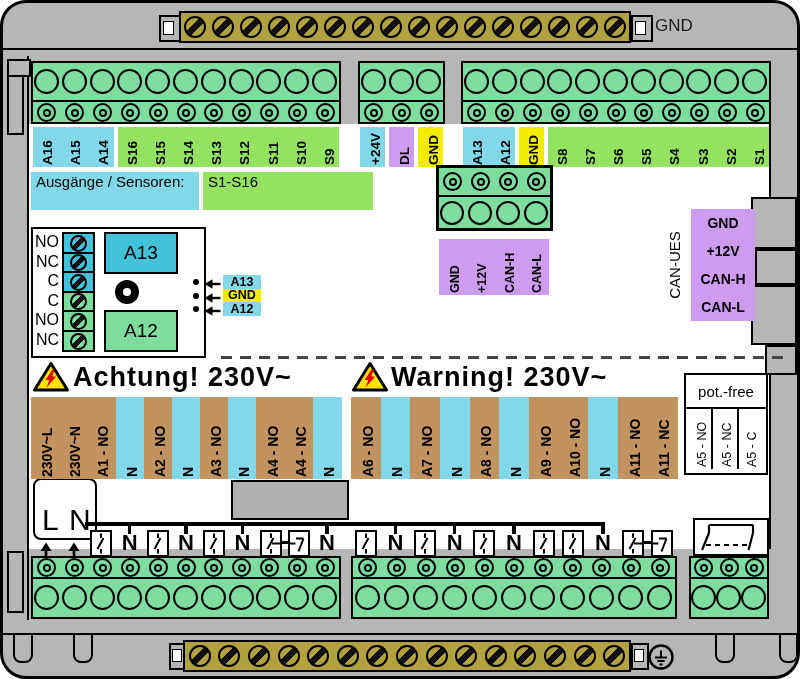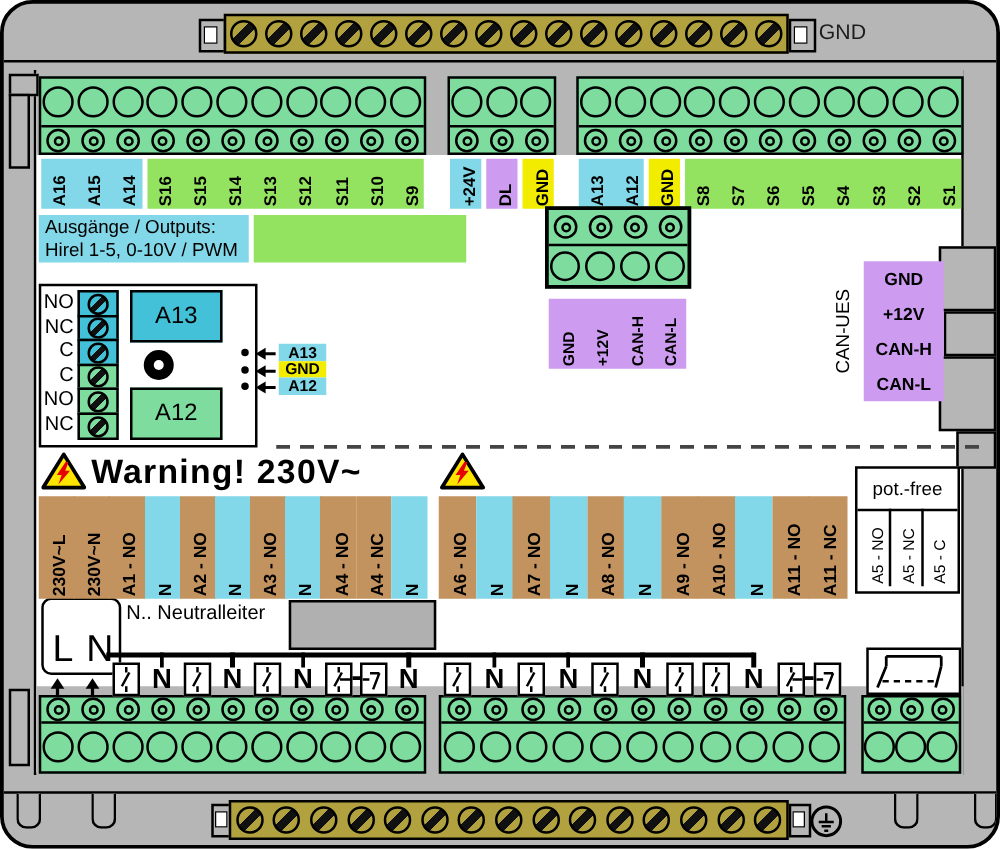--- a/index.html
+++ b/index.html
@@ -53,45 +53,46 @@
 
   <div class="abs tab" style="left:4px;top:56px;width:20px;height:14px;"></div>
   <div class="abs tab" style="left:4px;top:72px;width:13px;height:56px;"></div>
   <div class="abs tab" style="left:4px;top:548px;width:13px;height:58px;"></div>
   <div class="abs tab" style="left:748px;top:194px;width:42px;height:48px;"></div>
   <div class="abs tab" style="left:752px;top:246px;width:38px;height:32px;"></div>
   <div class="abs tab" style="left:748px;top:282px;width:42px;height:56px;"></div>
   <div class="abs tab" style="left:762px;top:342px;width:28px;height:26px;"></div>
 
   <div class="abs legend" style="left:28px;top:169px;width:168px;height:38px;background:var(--cyan);">
-    <div>Ausgänge / Outputs:</div>
-    <div>Hirel 1-5, 0-10V / PWM</div>
+    <div>Ausgänge / Sensoren:</div>
   </div>
   <div class="abs legend" style="left:200px;top:169px;width:170px;height:38px;background:var(--green-label);">
+    <div>S1-S16</div>
   </div>
 
   <div class="abs" style="left:28px;top:224px;width:171px;height:127px;border:2.5px solid #000;background:#fff;"></div>
 
   <div class="abs" style="left:688px;top:206px;width:64px;height:112px;background:var(--purple);"></div>
 
   <div class="abs" style="left:218px;top:353px;width:568px;height:3px;background:repeating-linear-gradient(90deg,#444 0 11px,transparent 11px 19px);"></div>
 
   <div class="abs" style="left:30px;top:358px;width:36px;height:31px;">
     <svg width="36" height="31" viewBox="0 0 36 31">
         <path d="M18 2.5 L34.5 29 H1.5 Z" style="fill:var(--warning-yellow)" stroke="#000" stroke-width="3" stroke-linejoin="round"></path>
         <path d="M19.5 8.5 L12.5 19 h3.8 l-2.6 7.5 L23 15.5 h-3.8 L21.8 8.5 Z" style="fill:var(--warning-red)"></path>
       </svg>
   </div>
-  <div class="abs bigwarn" style="left:70px;top:359px;">Warning! 230V~</div>
+  <div class="abs bigwarn" style="left:70px;top:359px;">Achtung! 230V~</div>
   <div class="abs" style="left:349px;top:358px;width:36px;height:31px;">
     <svg width="36" height="31" viewBox="0 0 36 31">
         <path d="M18 2.5 L34.5 29 H1.5 Z" style="fill:var(--warning-yellow)" stroke="#000" stroke-width="3" stroke-linejoin="round"></path>
         <path d="M19.5 8.5 L12.5 19 h3.8 l-2.6 7.5 L23 15.5 h-3.8 L21.8 8.5 Z" style="fill:var(--warning-red)"></path>
       </svg>
   </div>
+  <div class="abs bigwarn" style="left:388px;top:359px;">Warning! 230V~</div>
 
   <div class="abs" style="left:681px;top:370px;width:80px;height:98px;background:#fff;border:2px solid #000;">
     <div class="flexc" style="position:absolute;left:0;top:0;width:80px;height:32px;border-bottom:2px solid #000;font-size:15px;">pot.-free</div>
   </div>
 
   <div class="abs" style="left:30px;top:475px;width:60px;height:58px;background:#fff;border:2.5px solid #000;border-radius:8px;">
     <span style="position:absolute;left:7px;bottom:1px;font-size:30px;">L</span>
     <span style="position:absolute;left:34px;bottom:1px;font-size:30px;">N</span>
   </div>
   <div class="abs" style="left:36px;top:539px;width:14px;height:20px;">
@@ -100,21 +101,20 @@
         <path d="M7 0.5 L12.5 9 H1.5 Z" fill="#000"></path>
       </svg>
   </div>
   <div class="abs" style="left:64px;top:539px;width:14px;height:20px;">
     <svg width="14" height="20" viewBox="0 0 14 20">
         <path d="M7 19 V7" stroke="#000" stroke-width="2.6"></path>
         <path d="M7 0.5 L12.5 9 H1.5 Z" fill="#000"></path>
       </svg>
   </div>
   <div class="abs note" style="left:98px;top:477px;">
-    <div>N.. Neutralleiter</div>
   </div>
 
   <div class="abs" style="left:228px;top:477px;width:114px;height:36px;background:var(--panel-gray);border:2.5px solid #000;"></div>
 
 
   <div class="abs" style="left:690px;top:515px;width:72px;height:34px;background:#fff;border:2px solid #000;">
     <svg width="72" height="34" viewBox="0 0 72 34">
         <path d="M14 5 H58 M14 5 V13 M58 5 V13" stroke="#000" stroke-width="2.2" fill="none"></path>
         <path d="M14 13 L7 30 M58 13 L53.5 30" stroke="#000" stroke-width="2.2"></path>
         <path d="M11 25 H54" stroke="#000" stroke-width="2" stroke-dasharray="5 4"></path>

